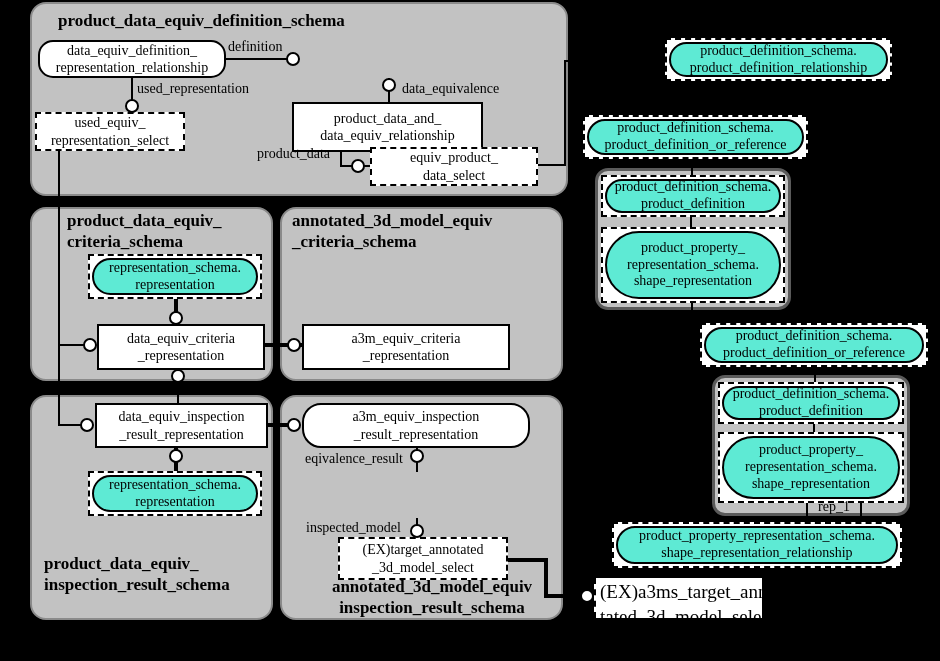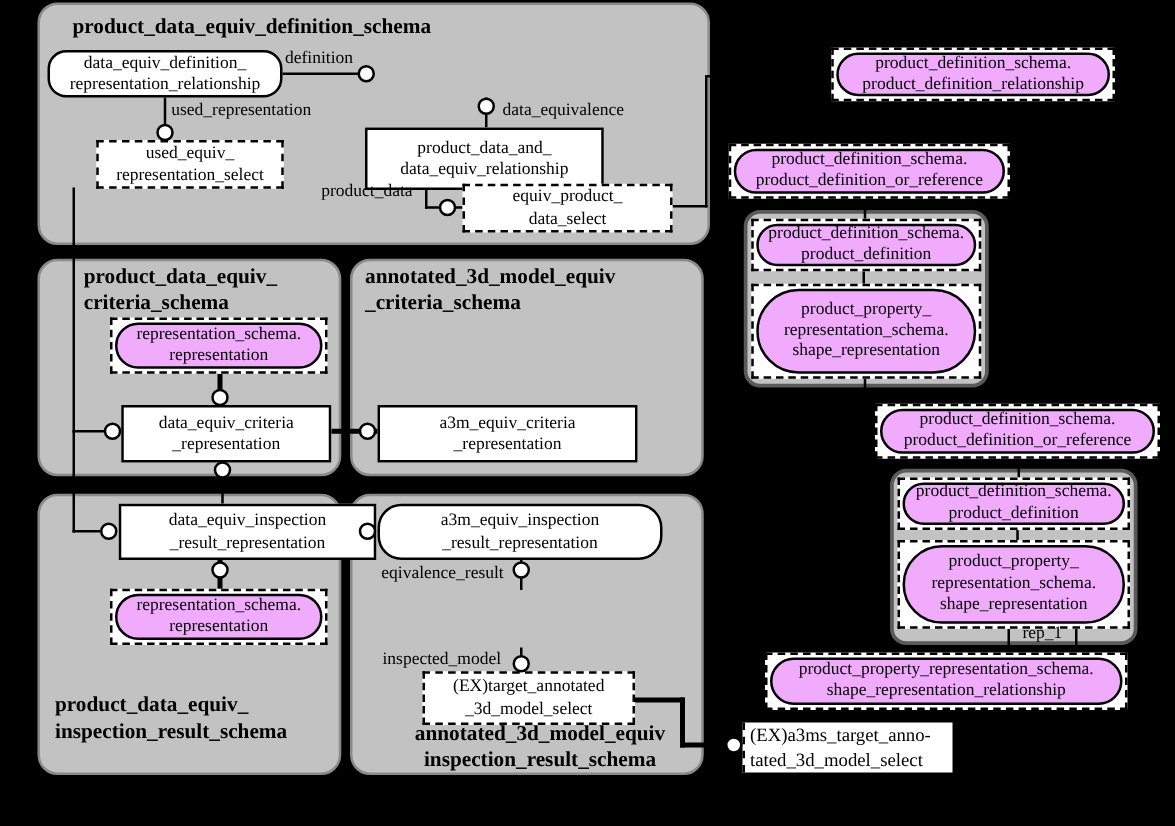--- a/index.html
+++ b/index.html
@@ -12,30 +12,30 @@
   .title { position:absolute; font-weight:bold; font-size:17px; line-height:1.25; white-space:pre-line; }
 
   .ebox { position:absolute; background:#fff; border:2px solid #000; box-sizing:border-box;
           display:flex; align-items:center; justify-content:center; text-align:center;
           font-size:14px; line-height:1.25; white-space:pre-line; }
   .dashed { border-style:dashed; }
 
   .refwrap { position:absolute; background:#fff; border:2px dashed #000; box-sizing:border-box; padding:2px; }
   .stadium { width:100%; height:100%; border:2px solid #000; border-radius:999px; box-sizing:border-box;
              display:flex; align-items:center; justify-content:center; text-align:center;
-             font-size:14px; line-height:1.2; white-space:pre-line; background:#f0abfc; }
+             font-size:14px; line-height:1.2; white-space:pre-line; background:#5eead4; }
 
   .line { position:absolute; background:#000; }
   .vdash { position:absolute; border-left:2px dashed #000; width:0; }
   .circle { position:absolute; width:14px; height:14px; border-radius:50%;
             background:#fff; border:2px solid #000; box-sizing:border-box; }
   .lbl { position:absolute; font-size:14px; white-space:nowrap; }
 
   .exbox { position:absolute; background:#fff; border-left:2px dashed #000; box-sizing:border-box;
-           font-size:15px; line-height:1.3; white-space:pre-line; padding:2px 4px; }
+           font-size:19px; line-height:1.3; white-space:pre-line; padding:2px 4px; }
 </style>
 </head>
 <body>
 
 <div class="stage">
 
   <div class="schema" style="left:30px; top:2px; width:538px; height:194px;"></div>
   <div class="schema" style="left:30px; top:207px; width:243px; height:174px;"></div>
   <div class="schema" style="left:280px; top:207px; width:283px; height:174px;"></div>
   <div class="schema" style="left:30px; top:395px; width:243px; height:225px;"></div>
@@ -83,34 +83,34 @@
   <div class="line" style="left:508px; top:558px; width:40px; height:4px;"></div>
   <div class="line" style="left:544px; top:558px; width:4px; height:40px;"></div>
   <div class="line" style="left:544px; top:594px; width:42px; height:4px;"></div>
 
   <div class="ebox" style="left:38px; top:40px; width:188px; height:38px;border-radius:15px;">data_equiv_definition_
 representation_relationship</div>
   <div class="ebox" style="left:292px; top:102px; width:191px; height:50px;">product_data_and_
 data_equiv_relationship</div>
   <div class="ebox dashed" style="left:370px; top:147px; width:168px; height:39px;">equiv_product_
 data_select</div>
-  <div class="ebox dashed" style="left:35px; top:112px; width:150px; height:39px;margin-left:42px;">used_equiv_
+  <div class="ebox dashed" style="left:35px; top:112px; width:150px; height:39px;">used_equiv_
 representation_select</div>
 
   <div class="refwrap" style="left:88px; top:254px; width:174px; height:45px;">
     <div class="stadium">representation_schema.
 representation</div>
   </div>
   <div class="ebox" style="left:97px; top:324px; width:168px; height:46px;">data_equiv_criteria
 _representation</div>
 
   <div class="ebox" style="left:302px; top:324px; width:208px; height:46px;">a3m_equiv_criteria
 _representation</div>
 
-  <div class="ebox" style="left:95px; top:403px; width:206px; height:45px;">data_equiv_inspection
+  <div class="ebox" style="left:95px; top:403px; width:173px; height:45px;">data_equiv_inspection
 _result_representation</div>
   <div class="refwrap" style="left:88px; top:471px; width:174px; height:45px;">
     <div class="stadium">representation_schema.
 representation</div>
   </div>
 
   <div class="ebox" style="left:302px; top:403px; width:228px; height:45px;border-radius:19px;">a3m_equiv_inspection
 _result_representation</div>
   <div class="ebox dashed" style="left:338px; top:537px; width:170px; height:43px;">(EX)target_annotated
 _3d_model_select</div>

